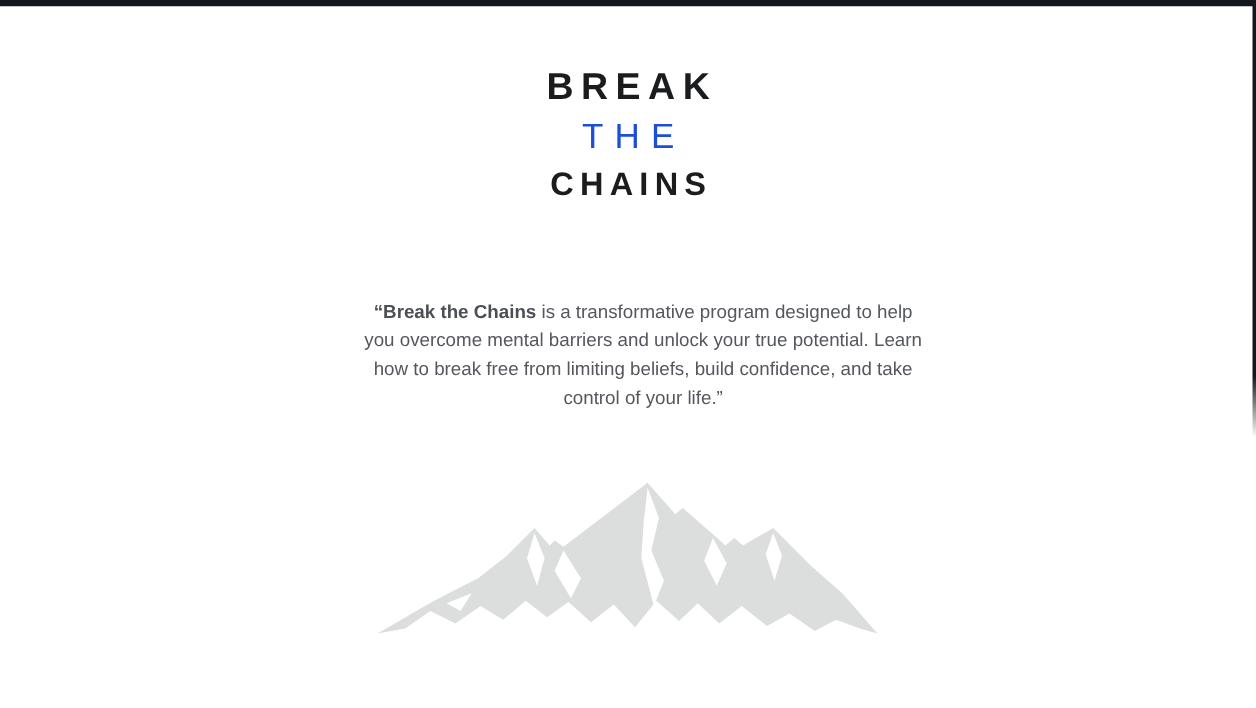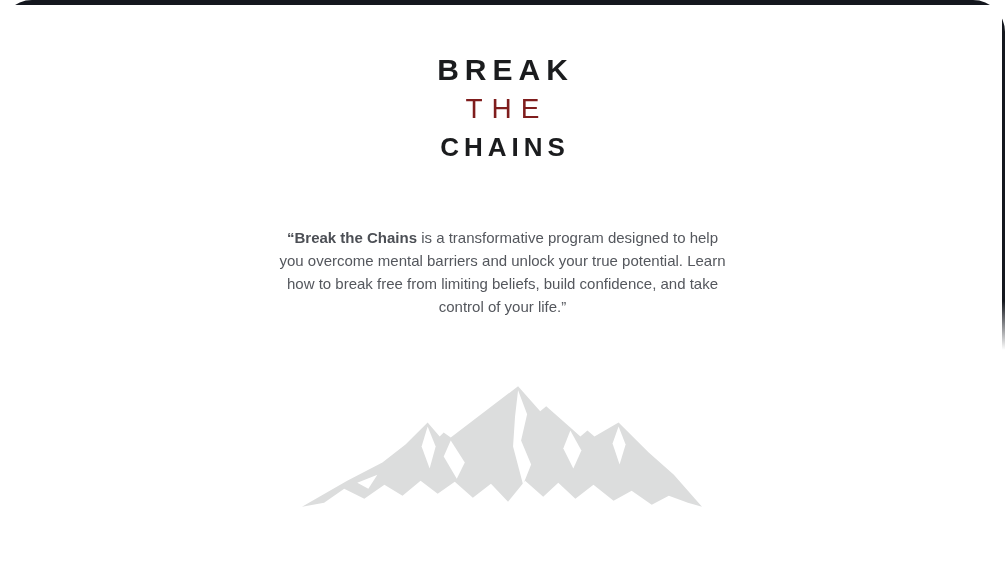--- a/index.html
+++ b/index.html
@@ -3,21 +3,20 @@
 <meta charset="utf-8">
 <style>
   html, body { margin: 0; padding: 0; background: #ffffff; }
   .page {
     position: relative;
     width: 1005px;
     height: 566px;
     background: #ffffff;
     overflow: hidden;
     font-family: "Liberation Sans", sans-serif;
-    border-radius: 32px;
   }
   .top-bar {
     position: absolute;
     top: 0; left: 0;
     width: 100%; height: 5px;
     background: #14171e;
   }
   .right-edge {
     position: absolute;
     top: 0; right: 0;
@@ -32,34 +31,34 @@
   .hero h1 { margin: 0; color: #1b1c1e; }
   .hero h1 span { display: block; }
   .title-1 {
     font-size: 30px; font-weight: 800;
     letter-spacing: 6px; line-height: 40px;
     text-indent: 6px;
   }
   .title-2 {
     font-size: 28px; font-weight: 400;
     letter-spacing: 9px; line-height: 38px;
-    text-indent: 9px; color: #7f1d1d;
+    text-indent: 9px; color: #1d4ed8;
   }
   .title-3 {
     font-size: 26px; font-weight: 800;
     letter-spacing: 5px; line-height: 38px;
     text-indent: 5px;
   }
   .quote {
     position: absolute;
     top: 226px;
     left: 50%;
     transform: translateX(-50%);
     width: 456px;
-    margin: 0;
+    margin: 12px;
     text-align: center;
     font-size: 15px;
     line-height: 23px;
     color: #54575d;
   }
   .quote strong { font-weight: 700; color: #4c4f55; }
   .mountain {
     position: absolute;
     top: 380px;
     left: 50%;

